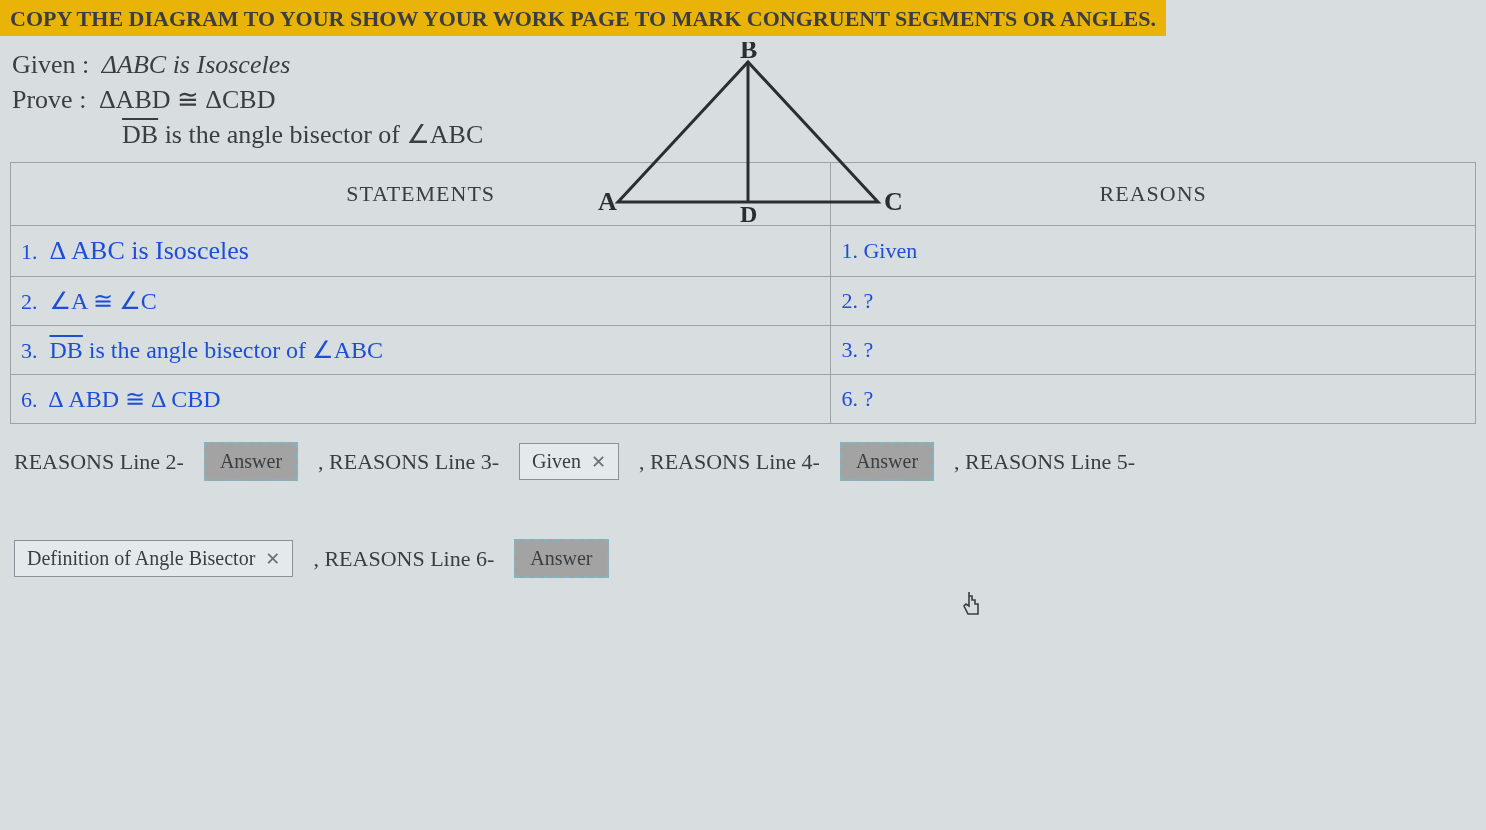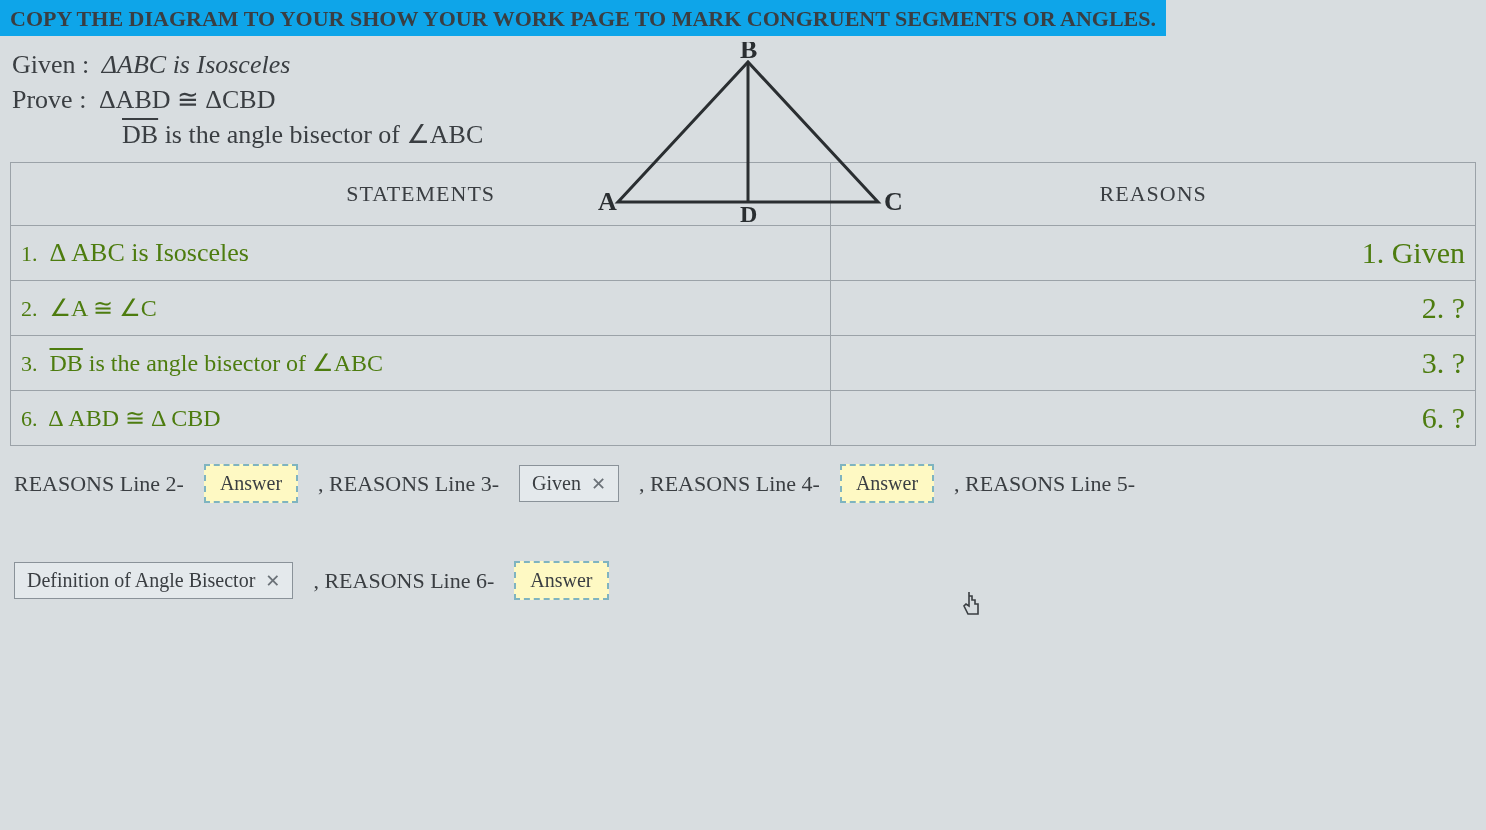--- a/index.html
+++ b/index.html
@@ -6,21 +6,21 @@
 body {
   font-family: Georgia, 'Times New Roman', serif;
   background: #d8dde0;
   width: 1486px;
   height: 830px;
   overflow: hidden;
   color: #2a2e31;
   position: relative;
 }
 .instruction {
-  background: #0ea5e9;
+  background: #eab308;
   padding: 6px 10px 4px 10px;
   font-size: 22px;
   font-weight: bold;
   color: #3a3e42;
   display: inline-block;
 }
 .content {
   padding: 0 10px;
 }
 .given-area {
@@ -47,37 +47,37 @@
   letter-spacing: 1px;
   padding: 18px 8px;
   border: 1px solid #9ba2a8;
   text-align: center;
   color: #3a3e42;
 }
 table.proof td {
   border: 1px solid #9ba2a8;
   padding: 10px 10px;
   vertical-align: middle;
-  color: #4d7c0f;
+  color: #1d4ed8;
 }
 table.proof td.stmt .num { font-size: 22px; margin-right: 6px; }
-table.proof td.reason { font-size: 30px; text-align: right; }
+table.proof td.reason { font-size: 22px; }
 .answers-row {
   padding: 18px 14px;
   font-size: 22px;
   display: flex;
   flex-wrap: wrap;
   align-items: center;
   gap: 20px;
   color: #3a3e42;
 }
 .answer-slot {
   border: 2px dashed #7fb4c0;
   padding: 6px 14px;
-  background: #fef9c3;
+  background: #a3a3a3;
   font-size: 20px;
 }
 .answer-filled {
   border: 1px solid #8a9299;
   padding: 6px 12px;
   background: #e4e9ec;
   font-size: 20px;
   display: inline-flex;
   align-items: center;
   gap: 10px;

